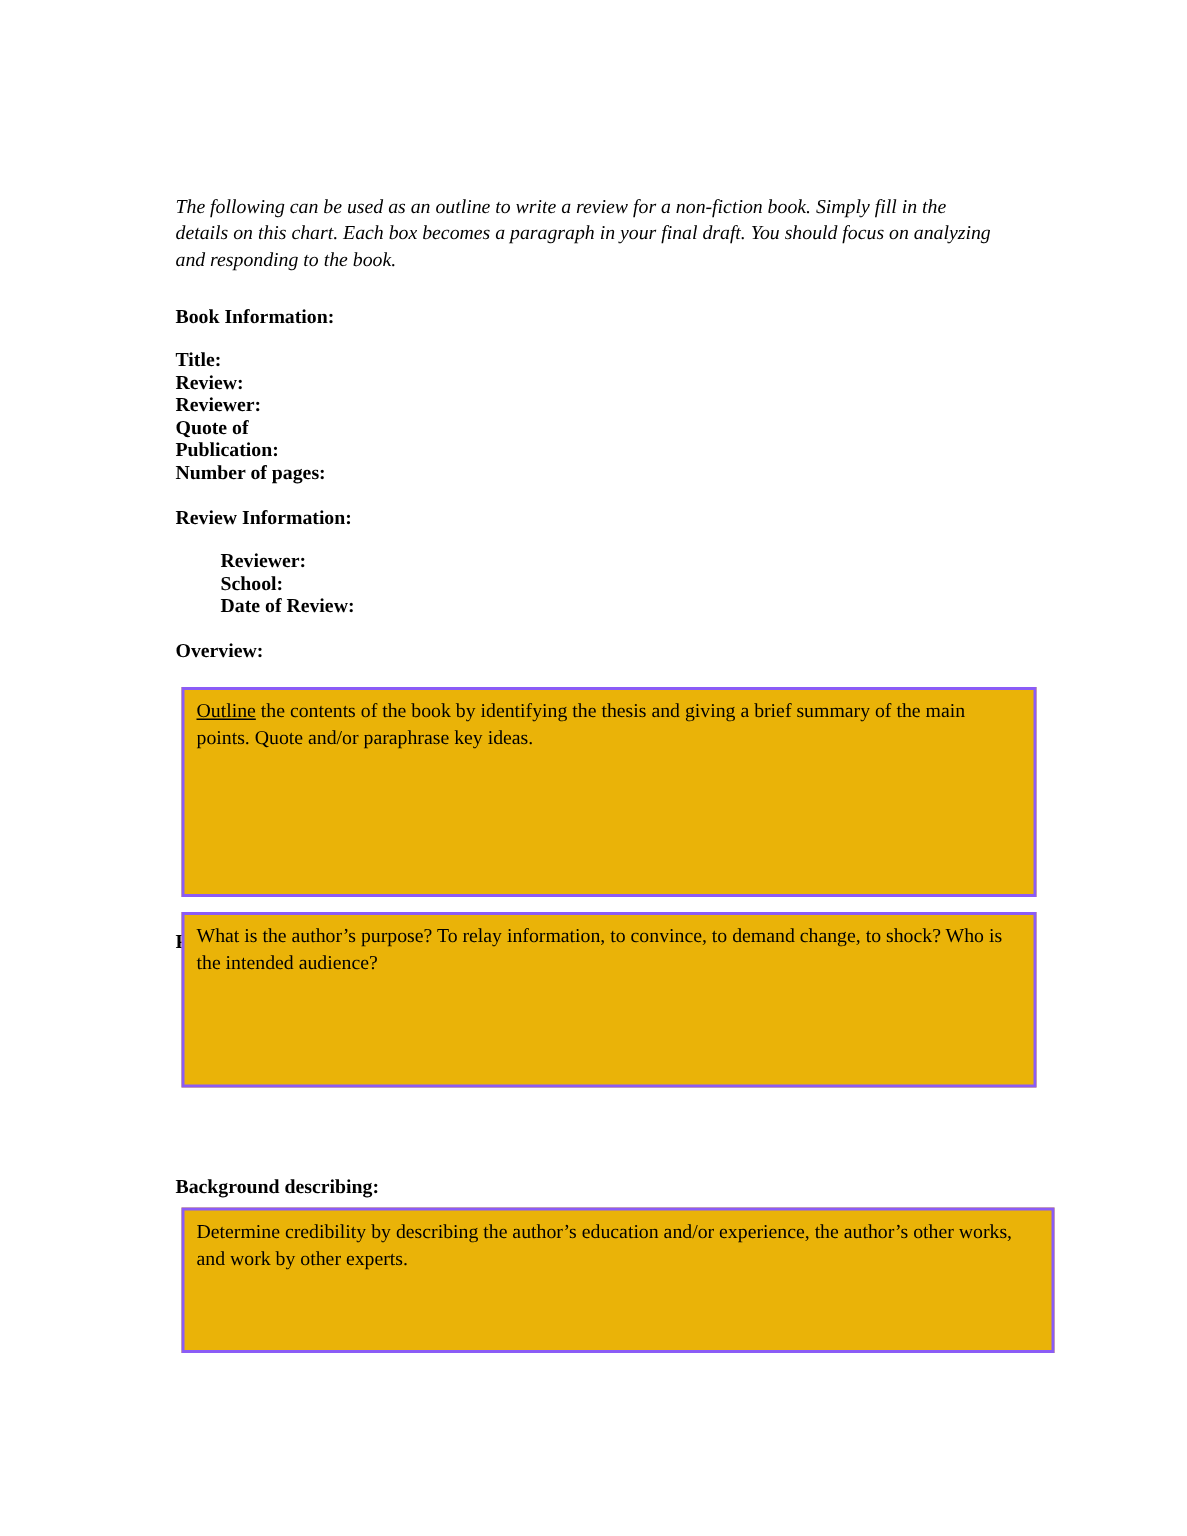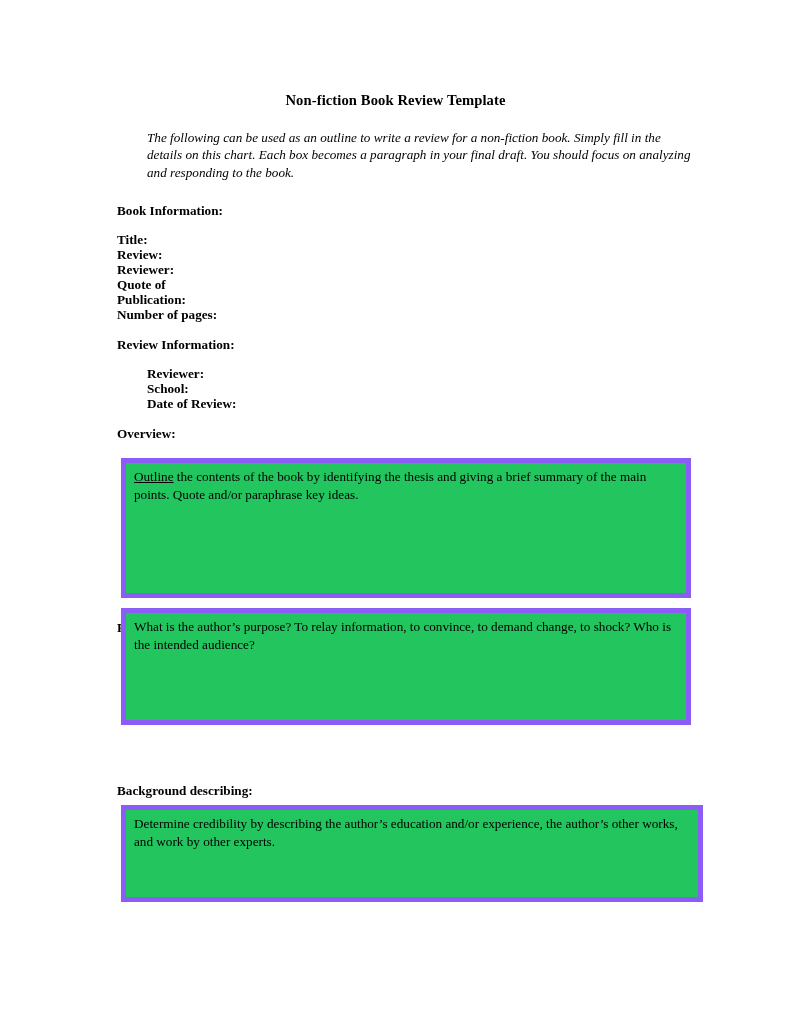--- a/index.html
+++ b/index.html
@@ -35,21 +35,20 @@
   
   .intro {
     position: absolute;
     left: 117px;
     top: 129px;
     width: 550px;
     font-size: 13.2px;
     font-style: italic;
     line-height: 17.4px;
     text-align: left;
-    margin-left: 30px;
   }
 
   
   .label {
     position: absolute;
     left: 117px;
     font-size: 13.2px;
     font-weight: bold;
     line-height: 15px;
     white-space: nowrap;
@@ -63,22 +62,22 @@
     font-weight: bold;
     line-height: 14.9px;
   }
   .label-group div {
     white-space: nowrap;
   }
 
   
   .box {
     position: absolute;
-    border: 5px solid #8b5cf6;
-    background: #22c55e;
+    border: 2px solid #8b5cf6;
+    background: #eab308;
     box-sizing: border-box;
   }
   .box-text {
     position: absolute;
     left: 8px;
     top: 5px;
     right: 8px;
     font-size: 13.2px;
     line-height: 17.6px;
     font-weight: normal;
@@ -99,21 +98,20 @@
 
   #overview-box   { left: 121px; top: 458px; width: 570px; height: 140px; }
   #purpose-box    { left: 121px; top: 608px; width: 570px; height: 117px; }
   #background-box { left: 121px; top: 805px; width: 582px; height: 97px; }
 </style>
 </head>
 <body>
 
 <div class="page">
 
-  <div class="doc-title">Non-fiction Book Review Template</div>
 
   <div class="intro">The following can be used as an outline to write a review for a non-fiction book.  Simply fill in the details on this chart.  Each box becomes a paragraph in your final draft. You should focus on analyzing and responding to the book.</div>
 
   <div class="label" id="book-information-heading">Book Information:</div>
 
   <div class="label-group" id="book-info-fields">
     <div>Title:</div>
     <div>Review:</div>
     <div>Reviewer:</div>
     <div>Quote of</div>

